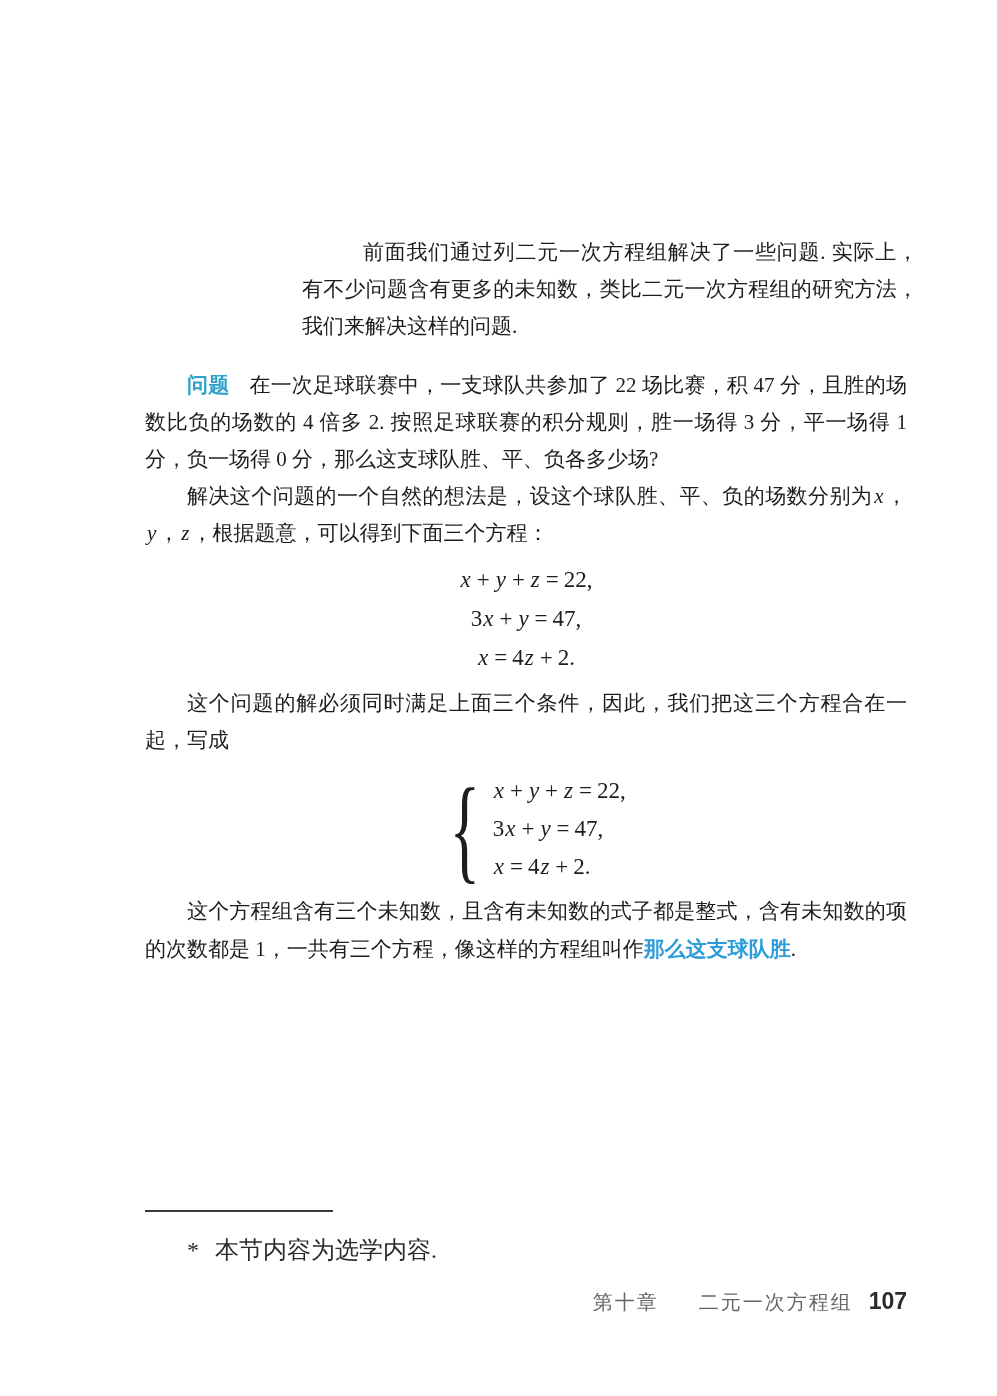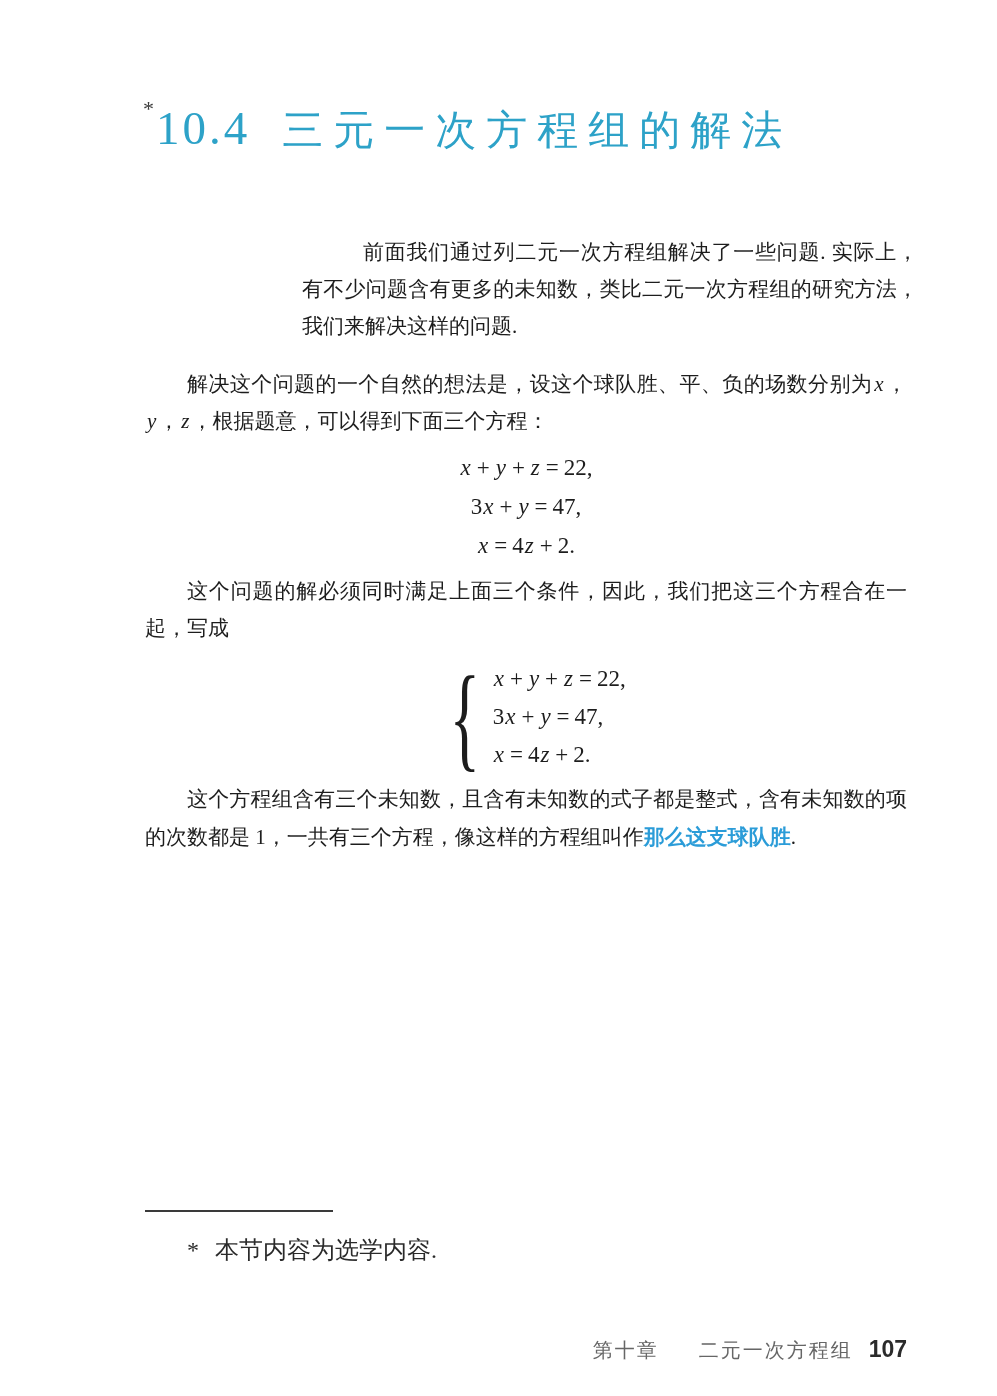--- a/index.html
+++ b/index.html
@@ -48,45 +48,42 @@
   .system-lines{font-size:23px;line-height:38px;text-align:left;}
 
   
   .footnote{position:absolute;left:145px;top:1196px;width:520px;}
   .footnote-rule{width:188px;height:0;border-top:2px solid #3a3a3a;margin:14px 0 22px 0;}
   .footnote-text{margin:0;font-size:24px;color:#2a2a2a;}
   .fn-marker{margin:0 16px 0 42px;}
 
   
   .page-footer{
-    position:absolute;right:90px;top:1336px;display:flex;align-items:baseline;
+    position:absolute;right:90px;top:1288px;display:flex;align-items:baseline;
     color:var(--footer-gray,#666);font-size:20px;white-space:nowrap;text-align:center;
   }
   .footer-chapter{letter-spacing:2px;}
   .footer-book{margin-left:40px;letter-spacing:2px;}
   .footer-page{
     margin-left:16px;color:#2b2b2b;font-weight:600;font-size:23px;
     font-family:"Liberation Sans","DejaVu Sans",sans-serif;
   }
 </style>
 </head>
 <body>
 
 <div class="page">
 
-  <header class="title-row">
-    <span class="title-star">*</span><span class="title-num">10.4</span>
-    <span class="title-text">三元一次方程组的解法</span>
-  </header>
 
   <section class="intro">
     <p>前面我们通过列二元一次方程组解决了一些问题. 实际上，有不少问题含有更多的未知数，类比二元一次方程组的研究方法，我们来解决这样的问题.</p>
   </section>
 
   <main class="body">
+    <p class="para"><span class="seg-label">问题</span><span>在一次足球联赛中，一支球队共参加了 22 场比赛，积 47 分，且胜的场数比负的场数的 4 倍多 2. 按照足球联赛的积分规则，胜一场得 3 分，平一场得 1 分，负一场得 0 分，那么这支球队胜、平、负各多少场?</span></p>
     <p class="para"><span>解决这个问题的一个自然的想法是，设这个球队胜、平、负的场数分别为</span><span class="seg-var">x</span><span>，</span><span class="seg-var">y</span><span>，</span><span class="seg-var">z</span><span>，根据题意，可以得到下面三个方程：</span></p>
 
     <div class="equations">
         <div class="eq-line"><span class="mvar">x</span><span class="mop">+</span><span class="mvar">y</span><span class="mop">+</span><span class="mvar">z</span><span class="mop">=</span><span>2</span><span>2</span><span>,</span></div>
         <div class="eq-line"><span>3</span><span class="mvar">x</span><span class="mop">+</span><span class="mvar">y</span><span class="mop">=</span><span>4</span><span>7</span><span>,</span></div>
         <div class="eq-line"><span class="mvar">x</span><span class="mop">=</span><span>4</span><span class="mvar">z</span><span class="mop">+</span><span>2</span><span>.</span></div>
       </div>
 
     <p class="para">这个问题的解必须同时满足上面三个条件，因此，我们把这三个方程合在一起，写成</p>
 

